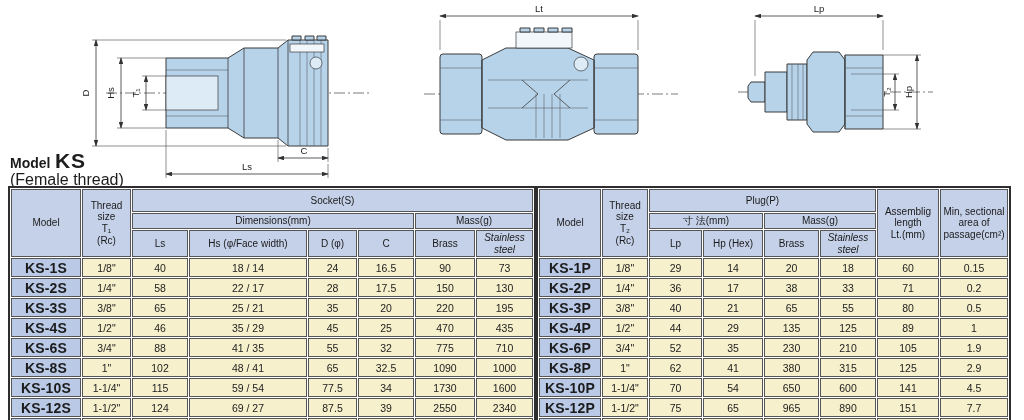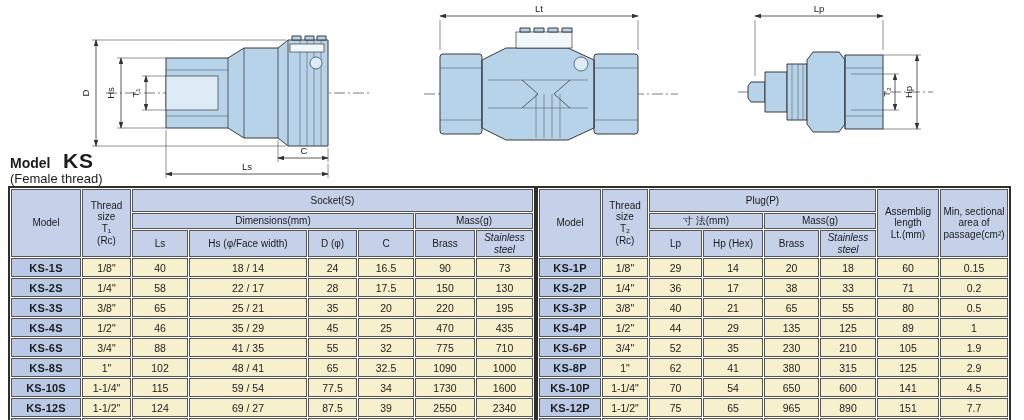--- a/index.html
+++ b/index.html
@@ -17,40 +17,40 @@
   .white{fill:#f2f7fb;stroke:#3b3b3b;stroke-width:.7;}
   .ln{stroke:#3b3b3b;stroke-width:.8;fill:none;}
   .thin{stroke:#50565c;stroke-width:.55;fill:none;}
   .cl{stroke:#444;stroke-width:.7;stroke-dasharray:11 3 2 3;fill:none;}
   .dim{stroke:#333;stroke-width:.8;fill:none;}
   .ext{stroke:#333;stroke-width:.55;fill:none;}
   svg text{font:9.5px "Liberation Sans",sans-serif;fill:#222;text-anchor:middle;}
   
   .title-block{position:absolute;left:10px;top:150px;line-height:1.05;}
   .title-prefix{font-weight:bold;font-size:14px;}
-  .title-code{font-weight:bold;font-size:21px;letter-spacing:1px;margin-left:8px;}
-  .subtitle{font-size:13px;}
+  .title-code{font-weight:bold;font-size:21px;letter-spacing:1px;}
+  .subtitle{font-size:16px;}
   
   .tables{position:absolute;left:8px;top:186px;display:flex;align-items:flex-start;}
   table.spec{
     border-collapse:separate;border-spacing:1px;background:#fff;
     border:2px solid #2e2e2e;table-layout:fixed;
   }
   table.spec th, table.spec td{
     border:1px solid #565656;text-align:center;vertical-align:middle;overflow:hidden;
   }
   table.spec th{
     background:var(--header-blue,#c5d1e8);font-weight:normal;font-size:10px;
     line-height:1.18;padding:1px 2px;color:#1a1a1a;
   }
   table.spec td{
     background:var(--cell-cream,#f6f0cc);font-size:10.5px;height:17px;padding:0 3px;
   }
   table.spec td.model{
-    background:var(--model-blue,#b9c9e6);font-weight:bold;font-size:11px;letter-spacing:.2px;margin-left:12px;
+    background:var(--model-blue,#b9c9e6);font-weight:bold;font-size:14px;letter-spacing:.2px;margin-left:12px;
   }
   th.group{font-size:11px;height:19px;}
   th.colname{height:23px;}
   th.pre{white-space:pre-line;}
   th.narrow{font-size:8.5px;padding:1px 0;font-style:italic;}
   th.tiny{font-size:8.4px;line-height:1.15;padding:1px 1px;}
 </style>
 </head>
 <body>
 

